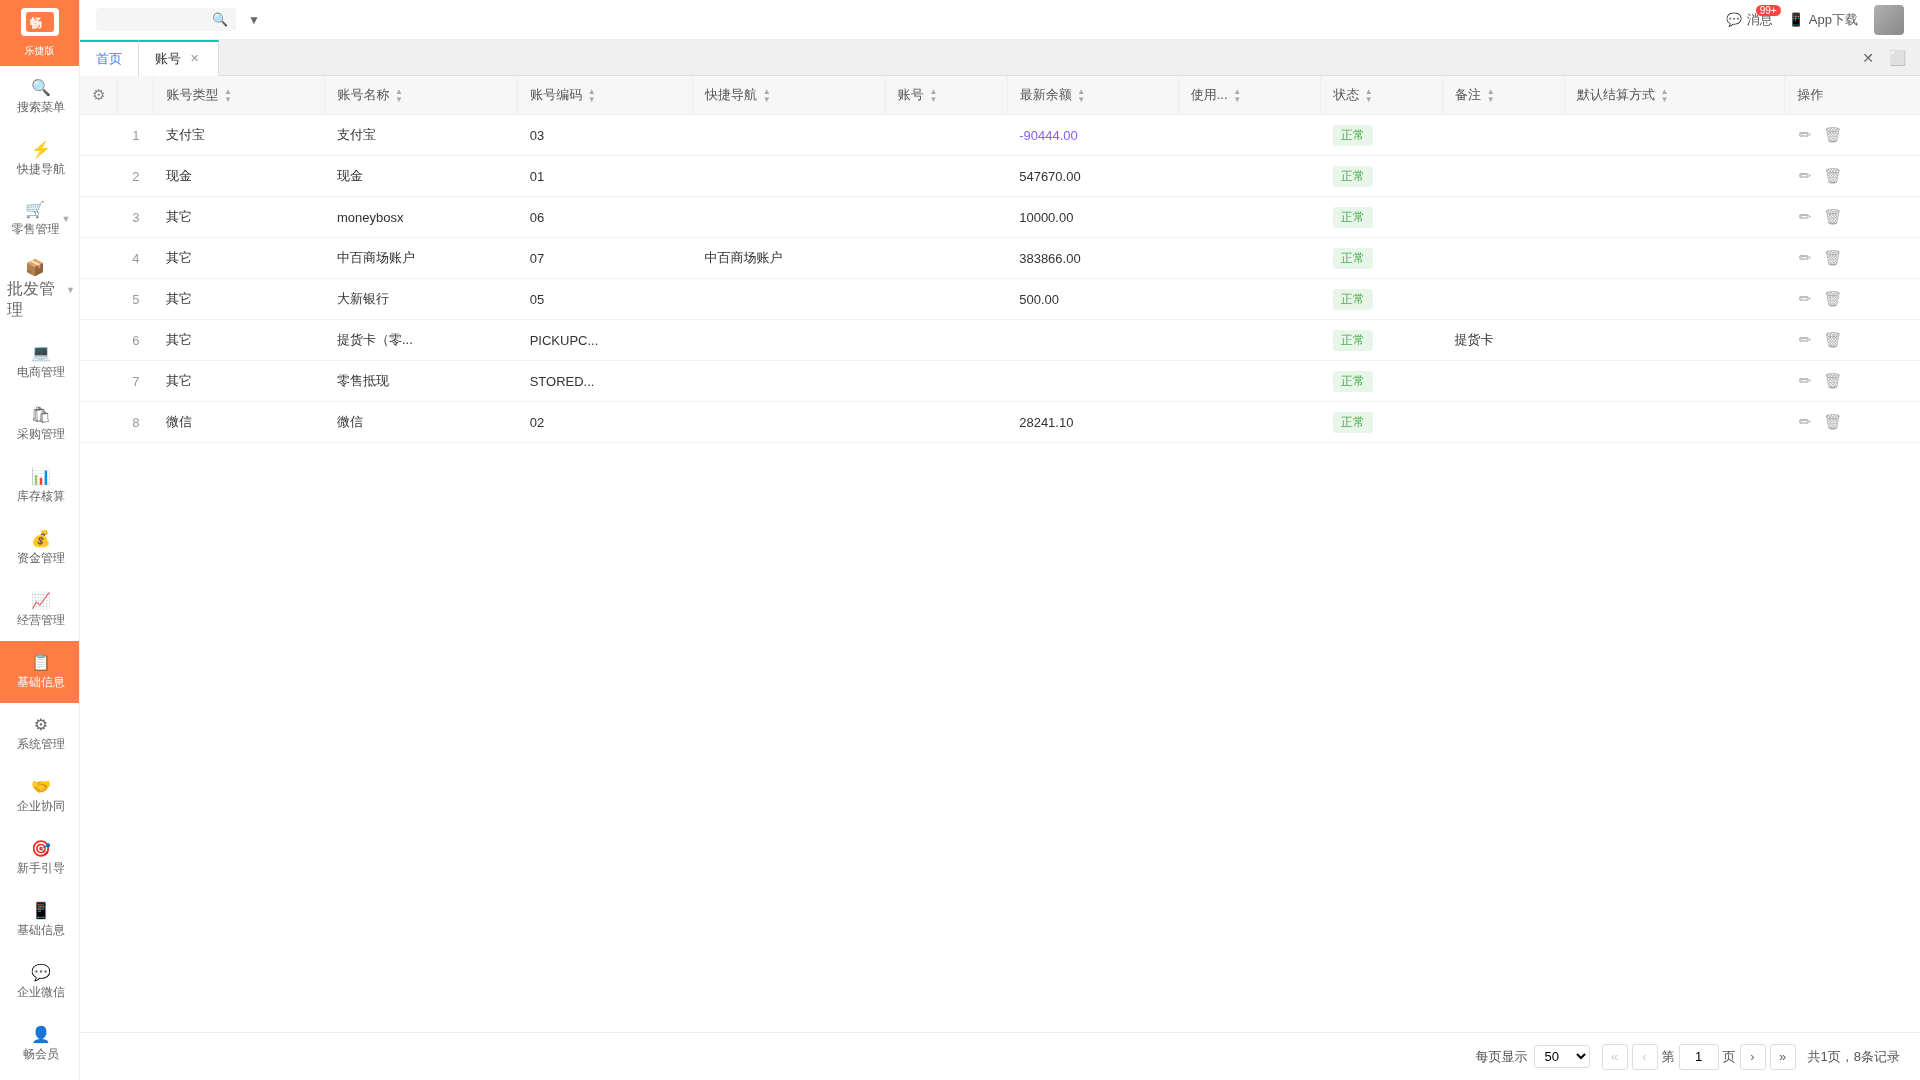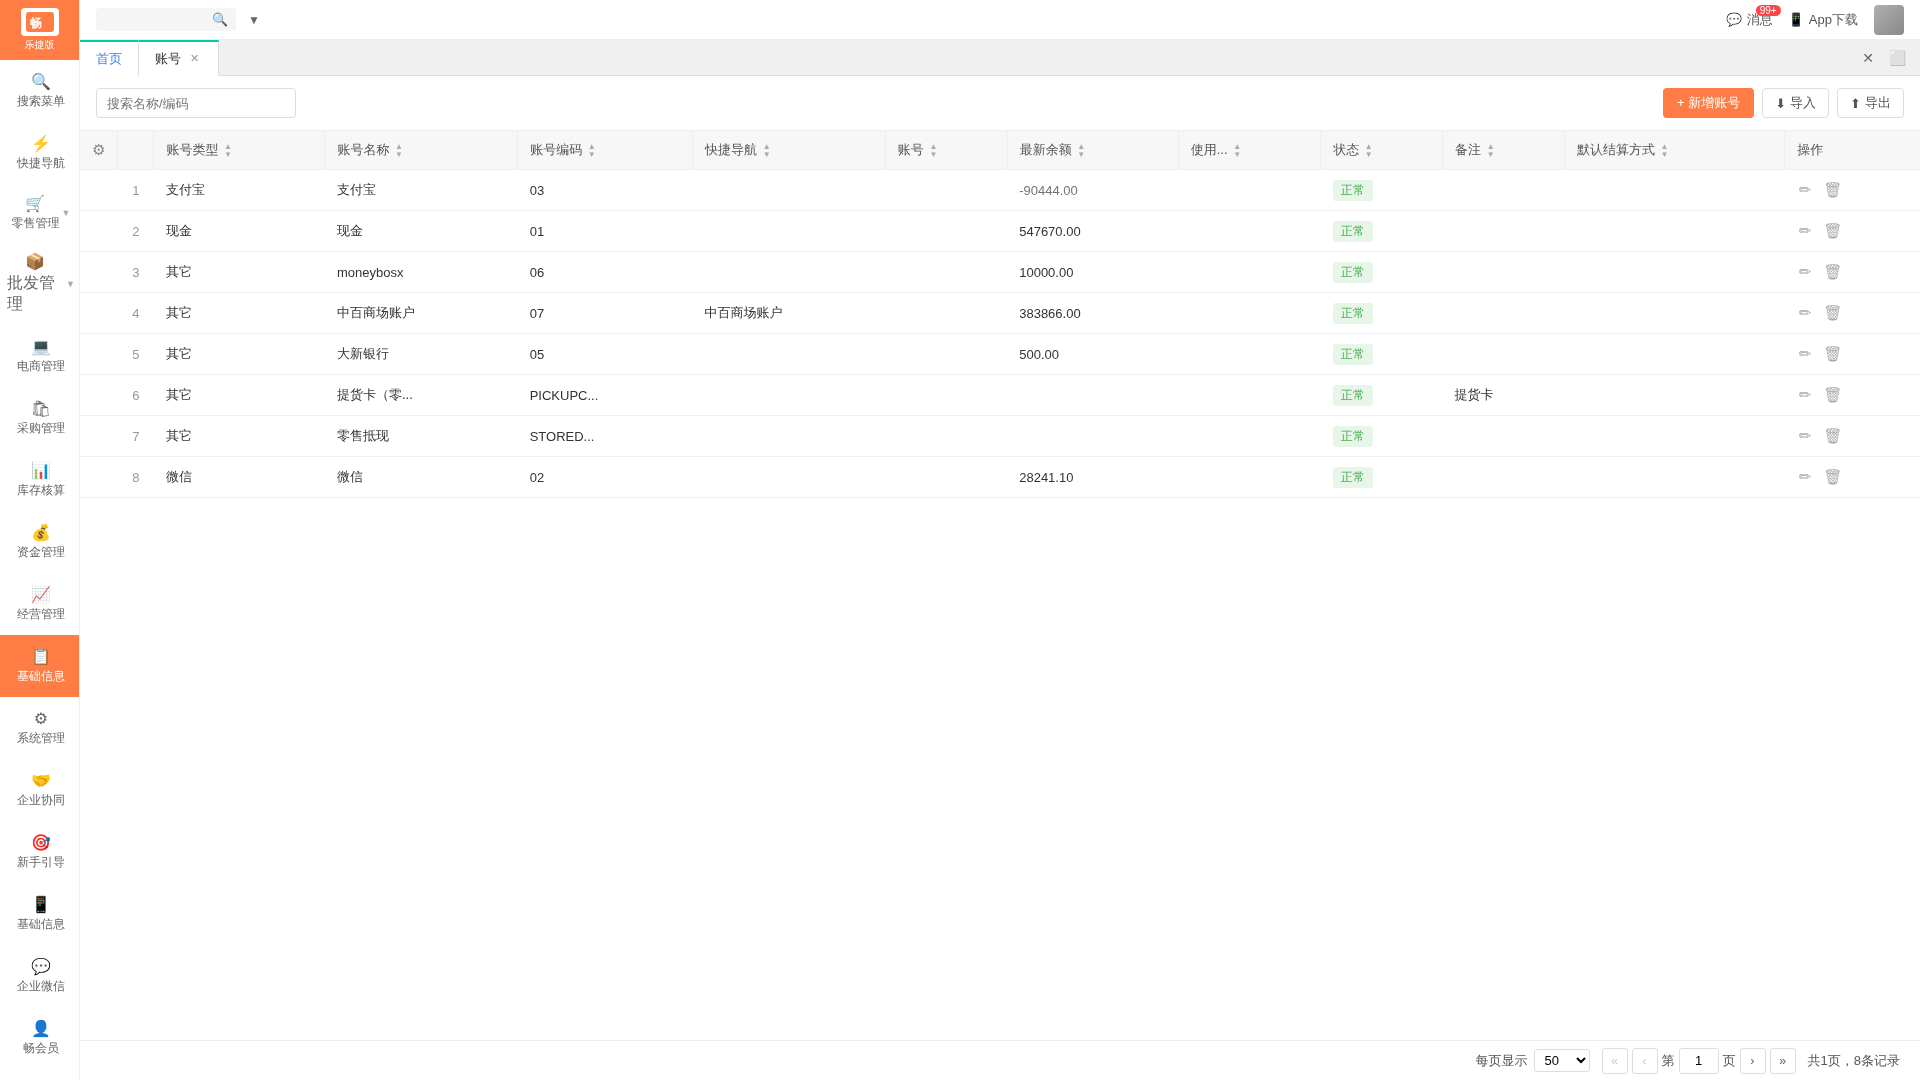--- a/index.html
+++ b/index.html
@@ -33,21 +33,21 @@
       display: flex;
       align-items: center;
       justify-content: center;
       font-size: 10px;
       color: #ff7d45;
       font-weight: bold;
     }
     .sidebar-logo-text {
       color: #fff;
       font-size: 10px;
-      margin-top: 2px;
+      margin-top: 8px;
     }
     .sidebar-nav-item {
       width: 100%;
       padding: 12px 4px;
       display: flex;
       flex-direction: column;
       align-items: center;
       justify-content: center;
       cursor: pointer;
       color: #666;
@@ -359,21 +359,21 @@
     }
     .action-btn {
       cursor: pointer;
       color: #aaa;
       font-size: 15px;
       padding: 2px;
     }
 
     
     .pagination-bar {
-      height: 40px;
+      height: 48px;
       border-top: 1px solid #eee;
       display: flex;
       align-items: center;
       justify-content: flex-end;
       padding: 0 20px;
       gap: 12px;
       background: #fff;
       flex-shrink: 0;
     }
     .page-size-select {
@@ -554,43 +554,20 @@
       <span class="tab-close">✕</span>
     </div>
     <div class="tab-bar-icons">
       <div class="tab-bar-icon-btn" title="关闭">✕</div>
       <div class="tab-bar-icon-btn" title="最大化">⬜</div>
     </div>
   </div>
 
   <div class="content-area">
 
-    <div class="toolbar">
-      <div class="toolbar-left">
-        <div class="search-box">
-          <input type="text" placeholder="搜索名称/编码" style="">
-          <button class="search-box-btn">
-            
-          </button>
-        </div>
-      </div>
-      <div class="toolbar-right">
-        <button class="btn-primary">
-          <span>+ 新增账号</span>
-        </button>
-        <button class="btn-outline">
-          <span>⬇</span>
-          <span>导入</span>
-        </button>
-        <button class="btn-outline">
-          <span>⬆</span>
-          <span>导出</span>
-        </button>
-      </div>
-    </div>
 
     <div class="table-wrapper">
       <table>
         <thead>
           <tr>
             <th class="col-settings">
               <span class="gear-icon">⚙</span>
             </th>
             <th class="col-num"></th>
             <th>
@@ -640,21 +617,21 @@
         </thead>
         <tbody id="table-body">
         <tr>
     <td class="col-settings"></td>
     <td class="col-num">1</td>
     <td>支付宝</td>
     <td>支付宝</td>
     <td>03</td>
     <td></td>
     <td></td>
-    <td style="color:#737373;">-90444.00</td>
+    <td style="color:#8b5cf6;">-90444.00</td>
     <td></td>
     <td><span class="status-badge">正常</span></td>
     <td></td>
     <td></td>
     <td>
       <div class="action-btns">
         <span class="action-btn" title="编辑">✏</span>
         <span class="action-btn" title="删除">🗑</span>
       </div>
     </td>

